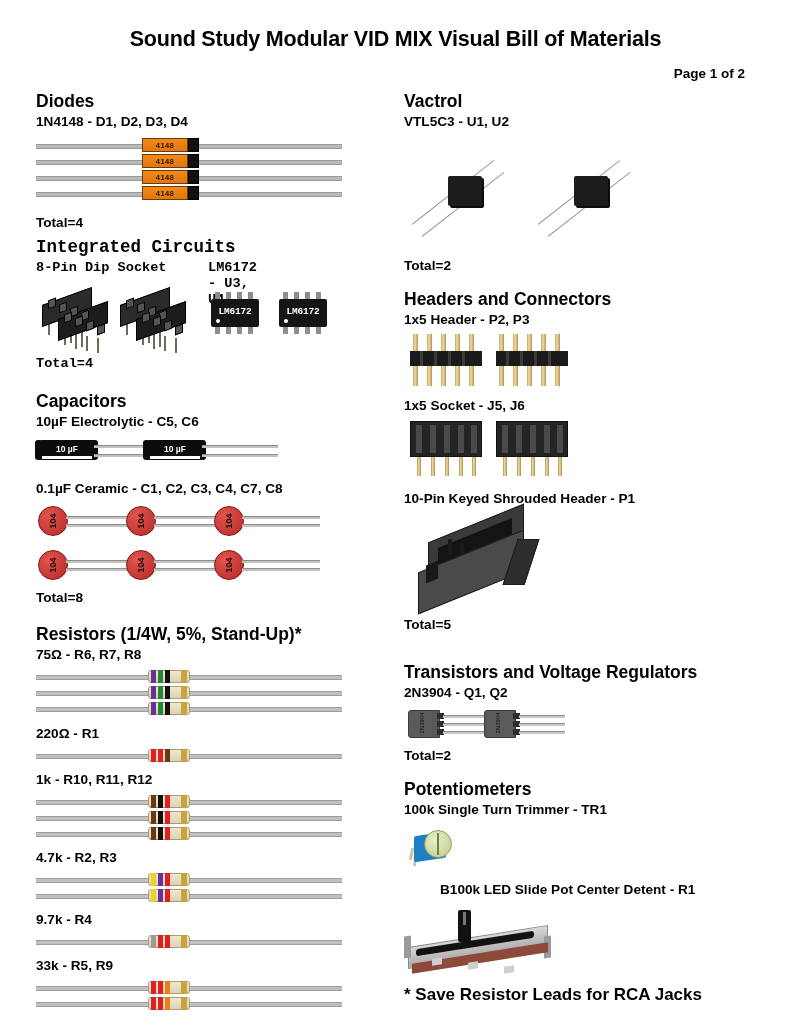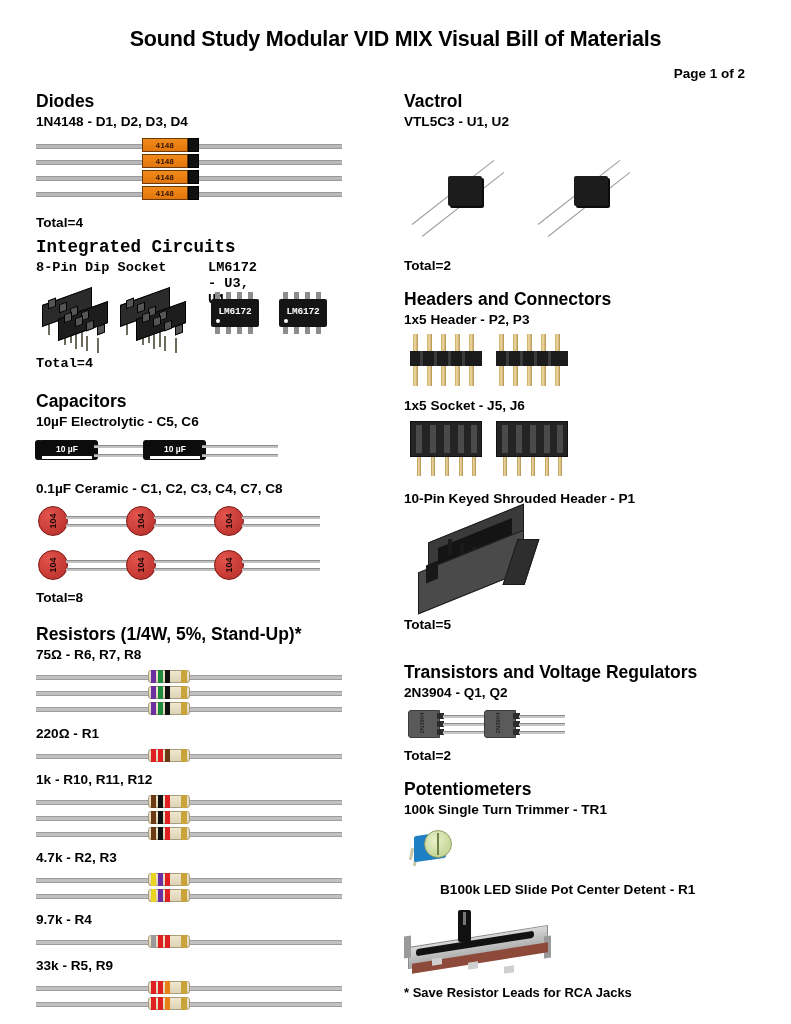--- a/index.html
+++ b/index.html
@@ -22,21 +22,21 @@
   }
 
   
   .col{position:absolute;top:0;}
   .col-left{left:36px;width:350px;}
   .col-right{left:404px;width:360px;}
 
   .sec-title{font-size:17.5px;font-weight:bold;line-height:1.12;margin:0;}
   .part-label{font-size:13.6px;font-weight:bold;line-height:1.18;margin:0;}
   .total{font-size:13.6px;font-weight:bold;margin:0;}
-  .footnote{font-size:13px;font-weight:bold;margin:0;}
+  .footnote{font-size:17px;font-weight:bold;margin:0;}
 
   .blk{position:absolute;}
 
   
   .diode-row{position:relative;height:16px;width:306px;}
   .diode-row .wire{
     position:absolute;top:7px;left:0;width:306px;height:3px;
     background:#b9b9b9;border-top:1px solid #9a9a9a;border-bottom:1px solid #9a9a9a;
   }
   .diode-body{

